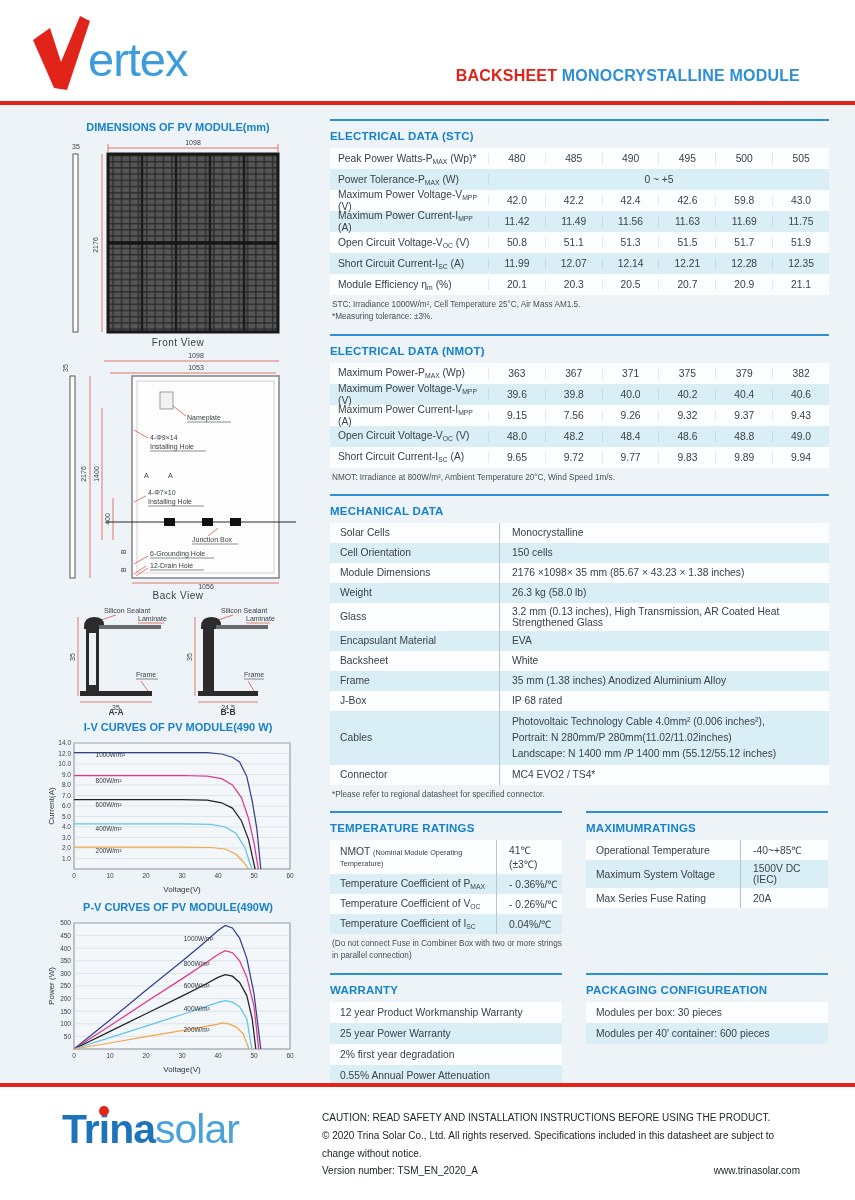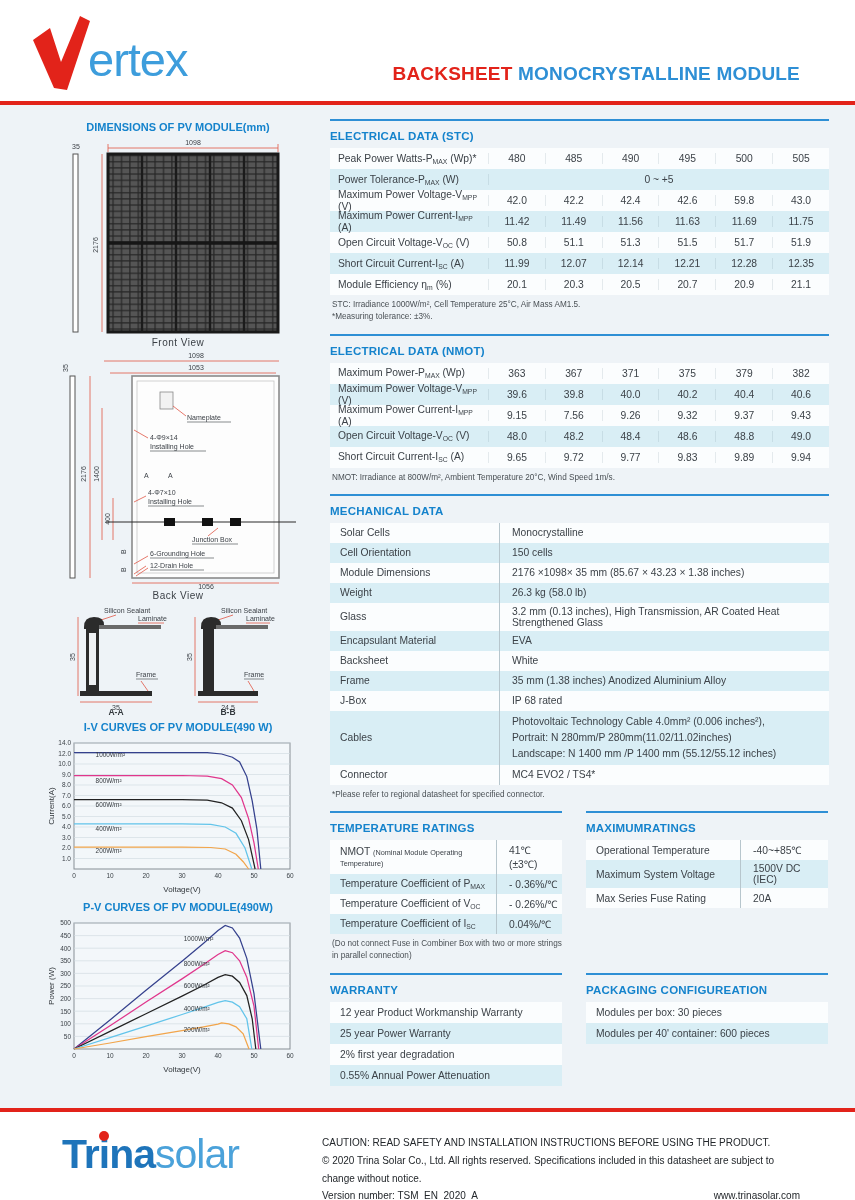--- a/index.html
+++ b/index.html
@@ -3,21 +3,21 @@
 <meta charset="utf-8">
 <style>
   html,body{margin:0;padding:0;}
   body{width:855px;height:1200px;background:#fff;font-family:"Liberation Sans",sans-serif;color:#3c4248;position:relative;overflow:hidden;}
   .page{position:absolute;inset:0;display:flex;flex-direction:column;}
   
   .hdr{height:101px;background:#fff;position:relative;flex:0 0 auto;}
   .vertex{position:absolute;left:30px;top:14px;display:flex;align-items:flex-start;}
   .vertex svg{display:block;}
   .vertex .ertex{font-size:47px;color:#3d9ddc;letter-spacing:-1px;margin-left:-4px;margin-top:18px;font-weight:500;}
-  .hdr-title{position:absolute;right:55px;bottom:16px;font-size:19px;letter-spacing:.2px;margin-top:32px;}
+  .hdr-title{position:absolute;right:55px;bottom:16px;font-size:16px;letter-spacing:.2px;margin-top:32px;}
   .hdr-title .t-red{color:#e2231a;font-weight:bold;}
   .hdr-title .t-blue{color:#2e8fd5;font-weight:600;}
   .rule-red{height:4px;background:#e2231a;flex:0 0 auto;}
   
   .content{flex:1 1 auto;background:#eef3f7;display:flex;padding:14px 26px 11px 46px;box-sizing:border-box;overflow:hidden;}
   .lcol{width:264px;flex:0 0 auto;margin-right:20px;}
   .rcol{flex:1 1 auto;min-width:0;}
   .sec-title{color:#1583cc;font-size:11.5px;font-weight:bold;margin:0 0 6px 0;letter-spacing:.2px;}
   .sec-rule{border:0;border-top:2px solid #2e8fd5;margin:0 0 9px 0;}
   .ltitle{color:#1583cc;font-size:11px;font-weight:bold;text-align:center;margin:2px 0 4px 0;}
@@ -45,21 +45,21 @@
   .twocol .c2{width:242px;flex:0 0 auto;}
   
   svg{display:block;}
   .tick{font-size:6.5px;fill:#3c4248;font-family:"Liberation Sans",sans-serif;}
   .clabel{font-size:6.4px;fill:#33383d;font-family:"Liberation Sans",sans-serif;}
   .alabel{font-size:8px;fill:#33383d;font-family:"Liberation Sans",sans-serif;}
   .dt{font-size:7px;fill:#3a3f45;font-family:"Liberation Sans",sans-serif;}
   .dtb{font-size:8.5px;font-weight:bold;fill:#33383d;font-family:"Liberation Sans",sans-serif;}
   .chart-block{margin-top:6px;}
   
-  .ftr{height:88px;background:#fff;flex:0 0 auto;display:flex;align-items:flex-start;padding-top:22px;box-sizing:border-box;}
+  .ftr{height:113px;background:#fff;flex:0 0 auto;display:flex;align-items:flex-start;padding-top:22px;box-sizing:border-box;}
   .trina{margin-left:62px;width:260px;font-size:41px;line-height:1;flex:0 0 auto;}
   .trina .t1{font-weight:bold;color:#1e74ba;letter-spacing:-1px;}
   .trina .ti{font-weight:bold;color:#1e74ba;position:relative;letter-spacing:-1px;}
   .trina .ti::after{content:"";position:absolute;left:50%;transform:translateX(-50%);top:0px;width:10px;height:10px;border-radius:50%;background:#e2231a;}
   .trina .solar{color:#4ba2da;letter-spacing:-1px;}
   .ftext{flex:1 1 auto;font-size:10px;color:#23272b;line-height:1.78;margin-right:55px;}
   .fline3{display:flex;justify-content:space-between;}
 </style>
 </head>
 <body>

